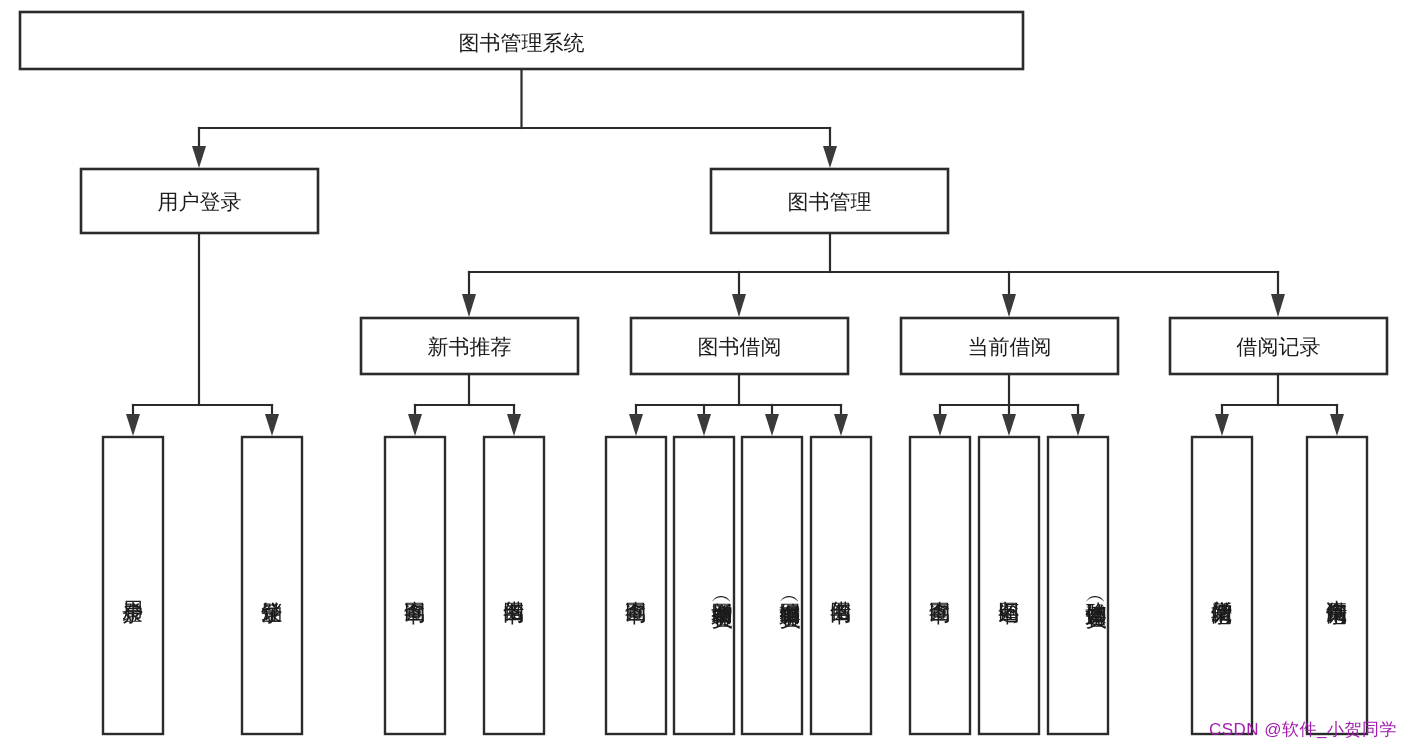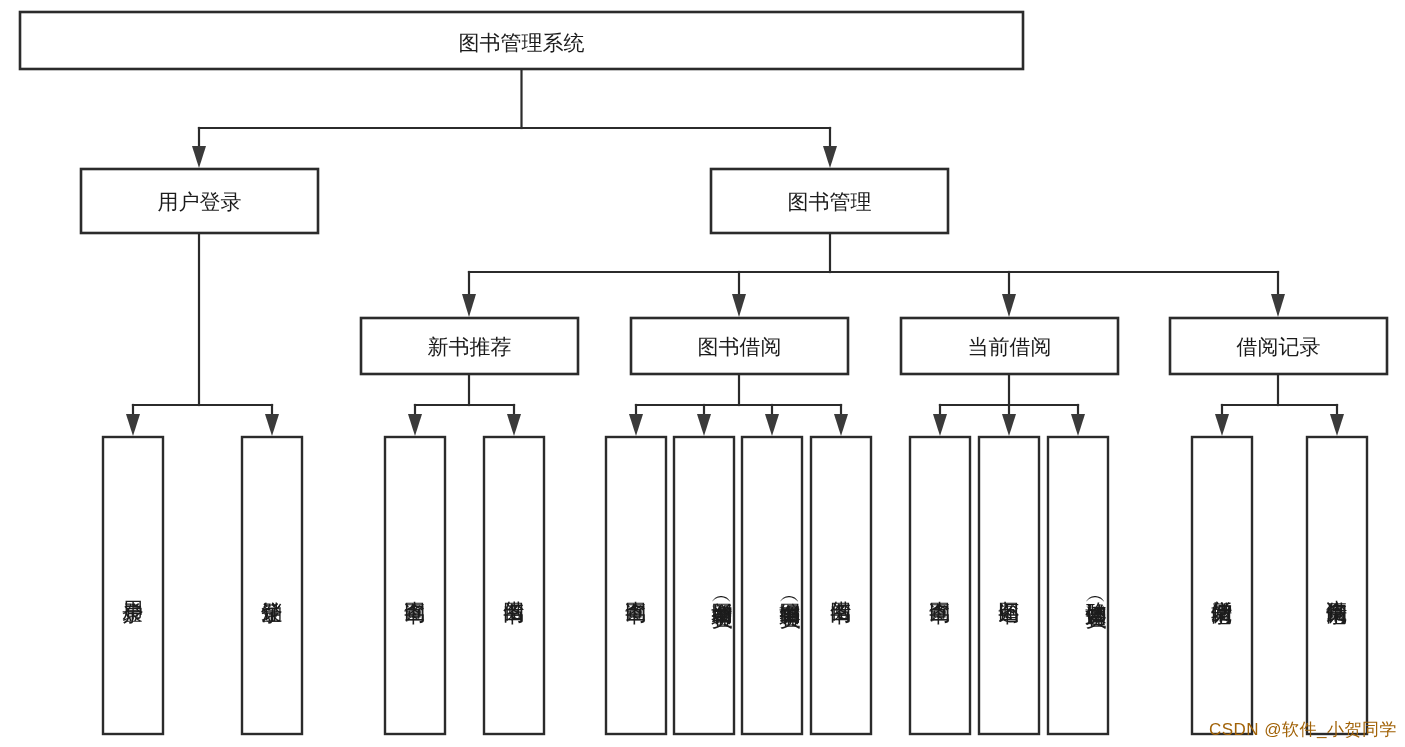--- a/index.html
+++ b/index.html
@@ -68,21 +68,21 @@
     white-space: nowrap;
     text-align: center;
     pointer-events: none;
   }
   .watermark {
     position: absolute;
     right: 8px;
     bottom: 6px;
     font-family: "Liberation Sans", "DejaVu Sans", sans-serif;
     font-size: 17px;
-    color: #a16207;
+    color: #a21caf;
     white-space: nowrap;
     letter-spacing: 0.5px;
   }
 </style>
 </head>
 <body>
 
 <div id="diagram-root">
 
   <svg class="flow" viewBox="0 0 1405 747" xmlns="http://www.w3.org/2000/svg">

